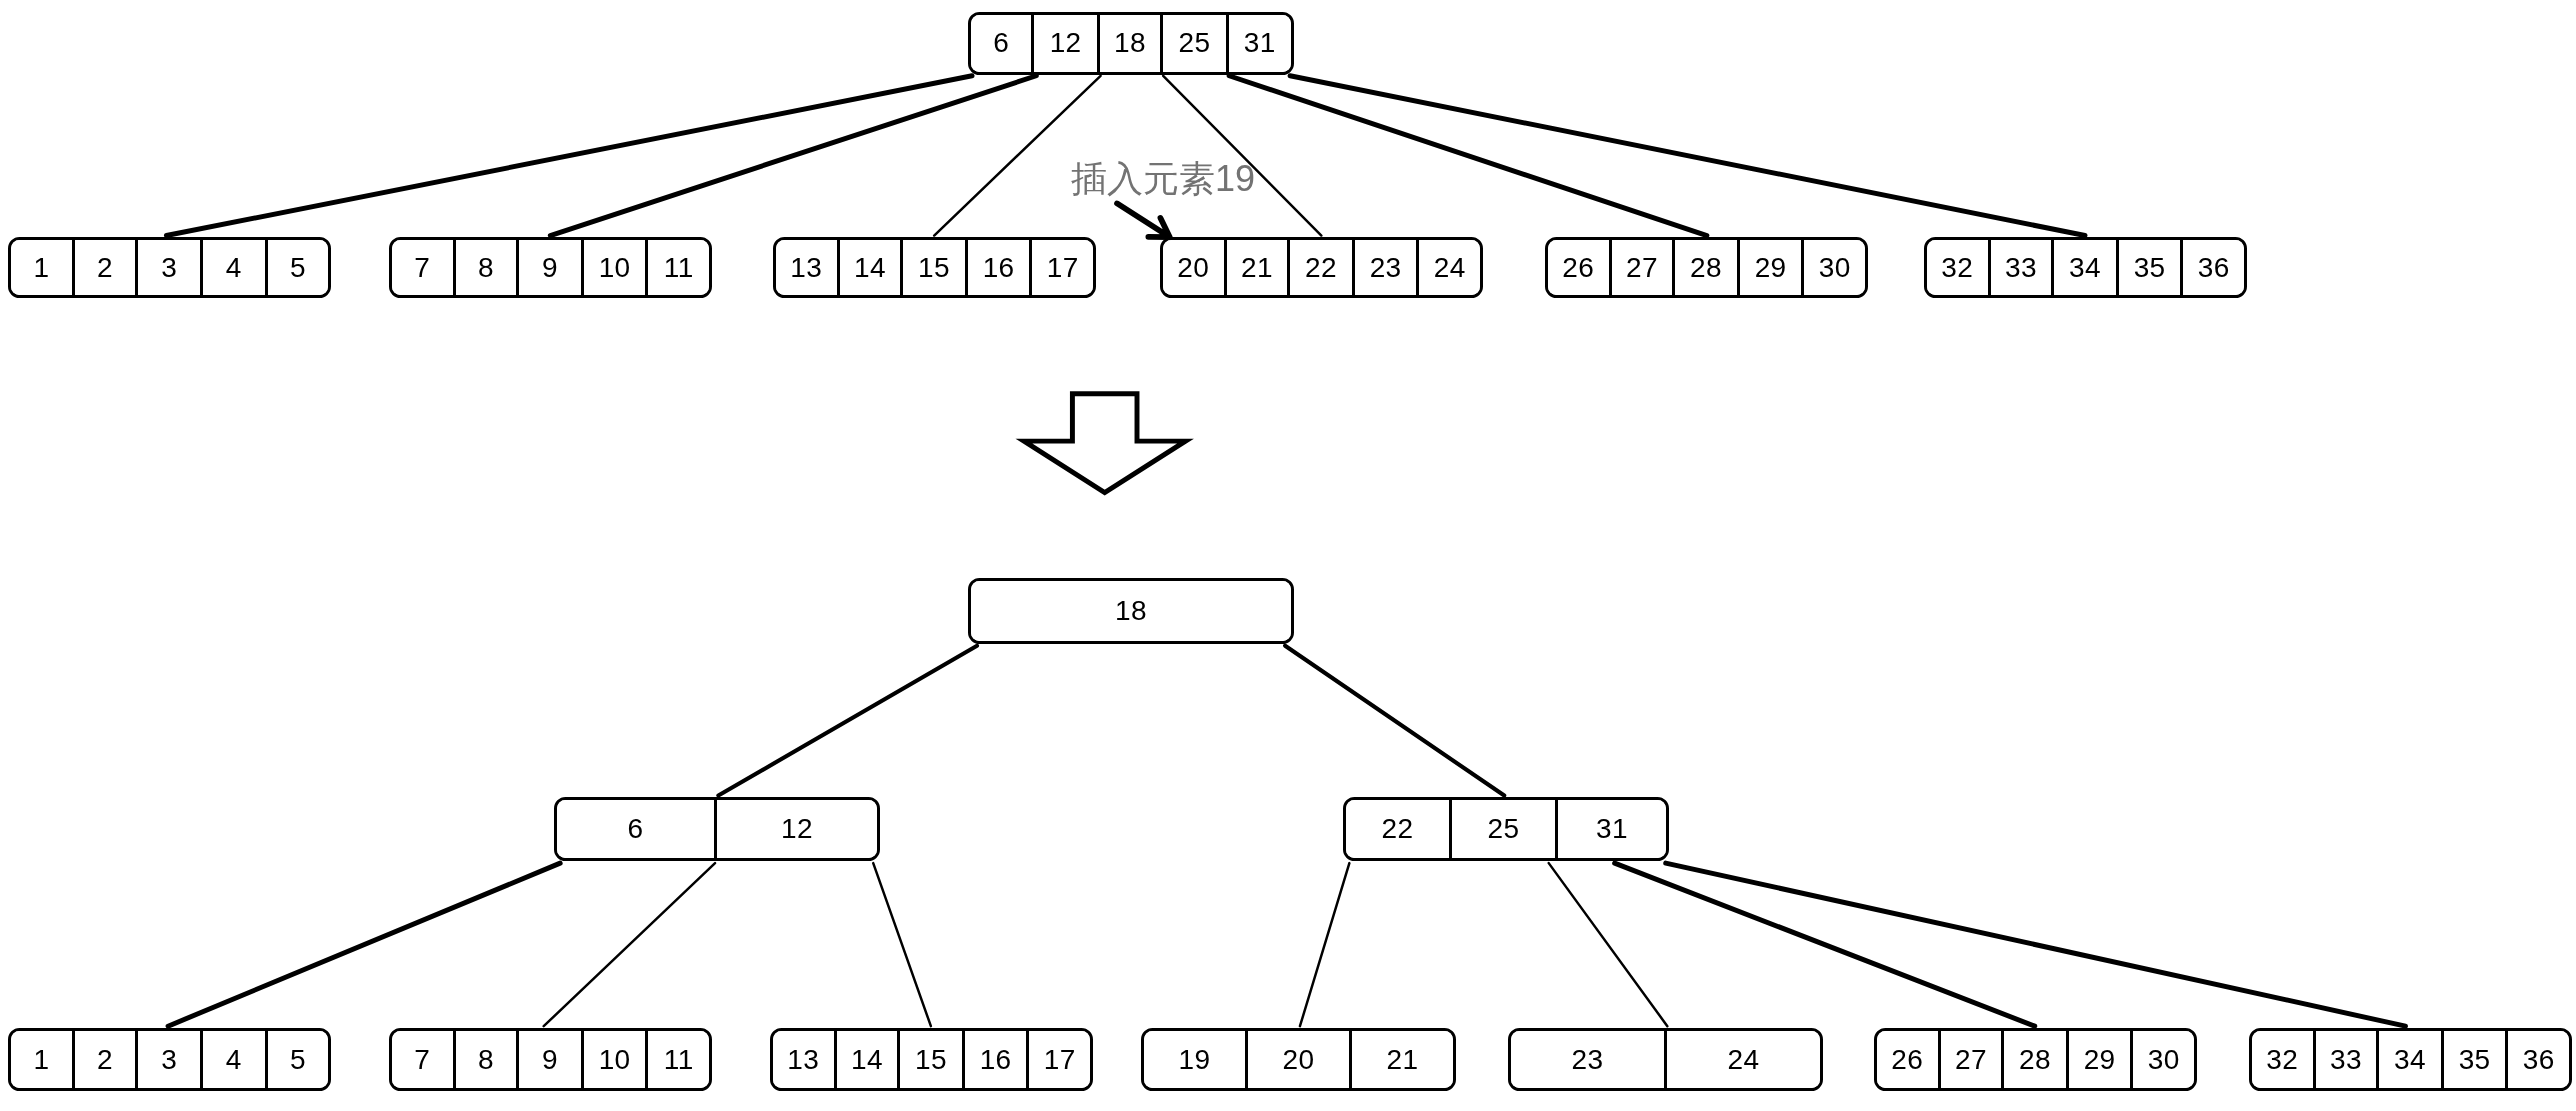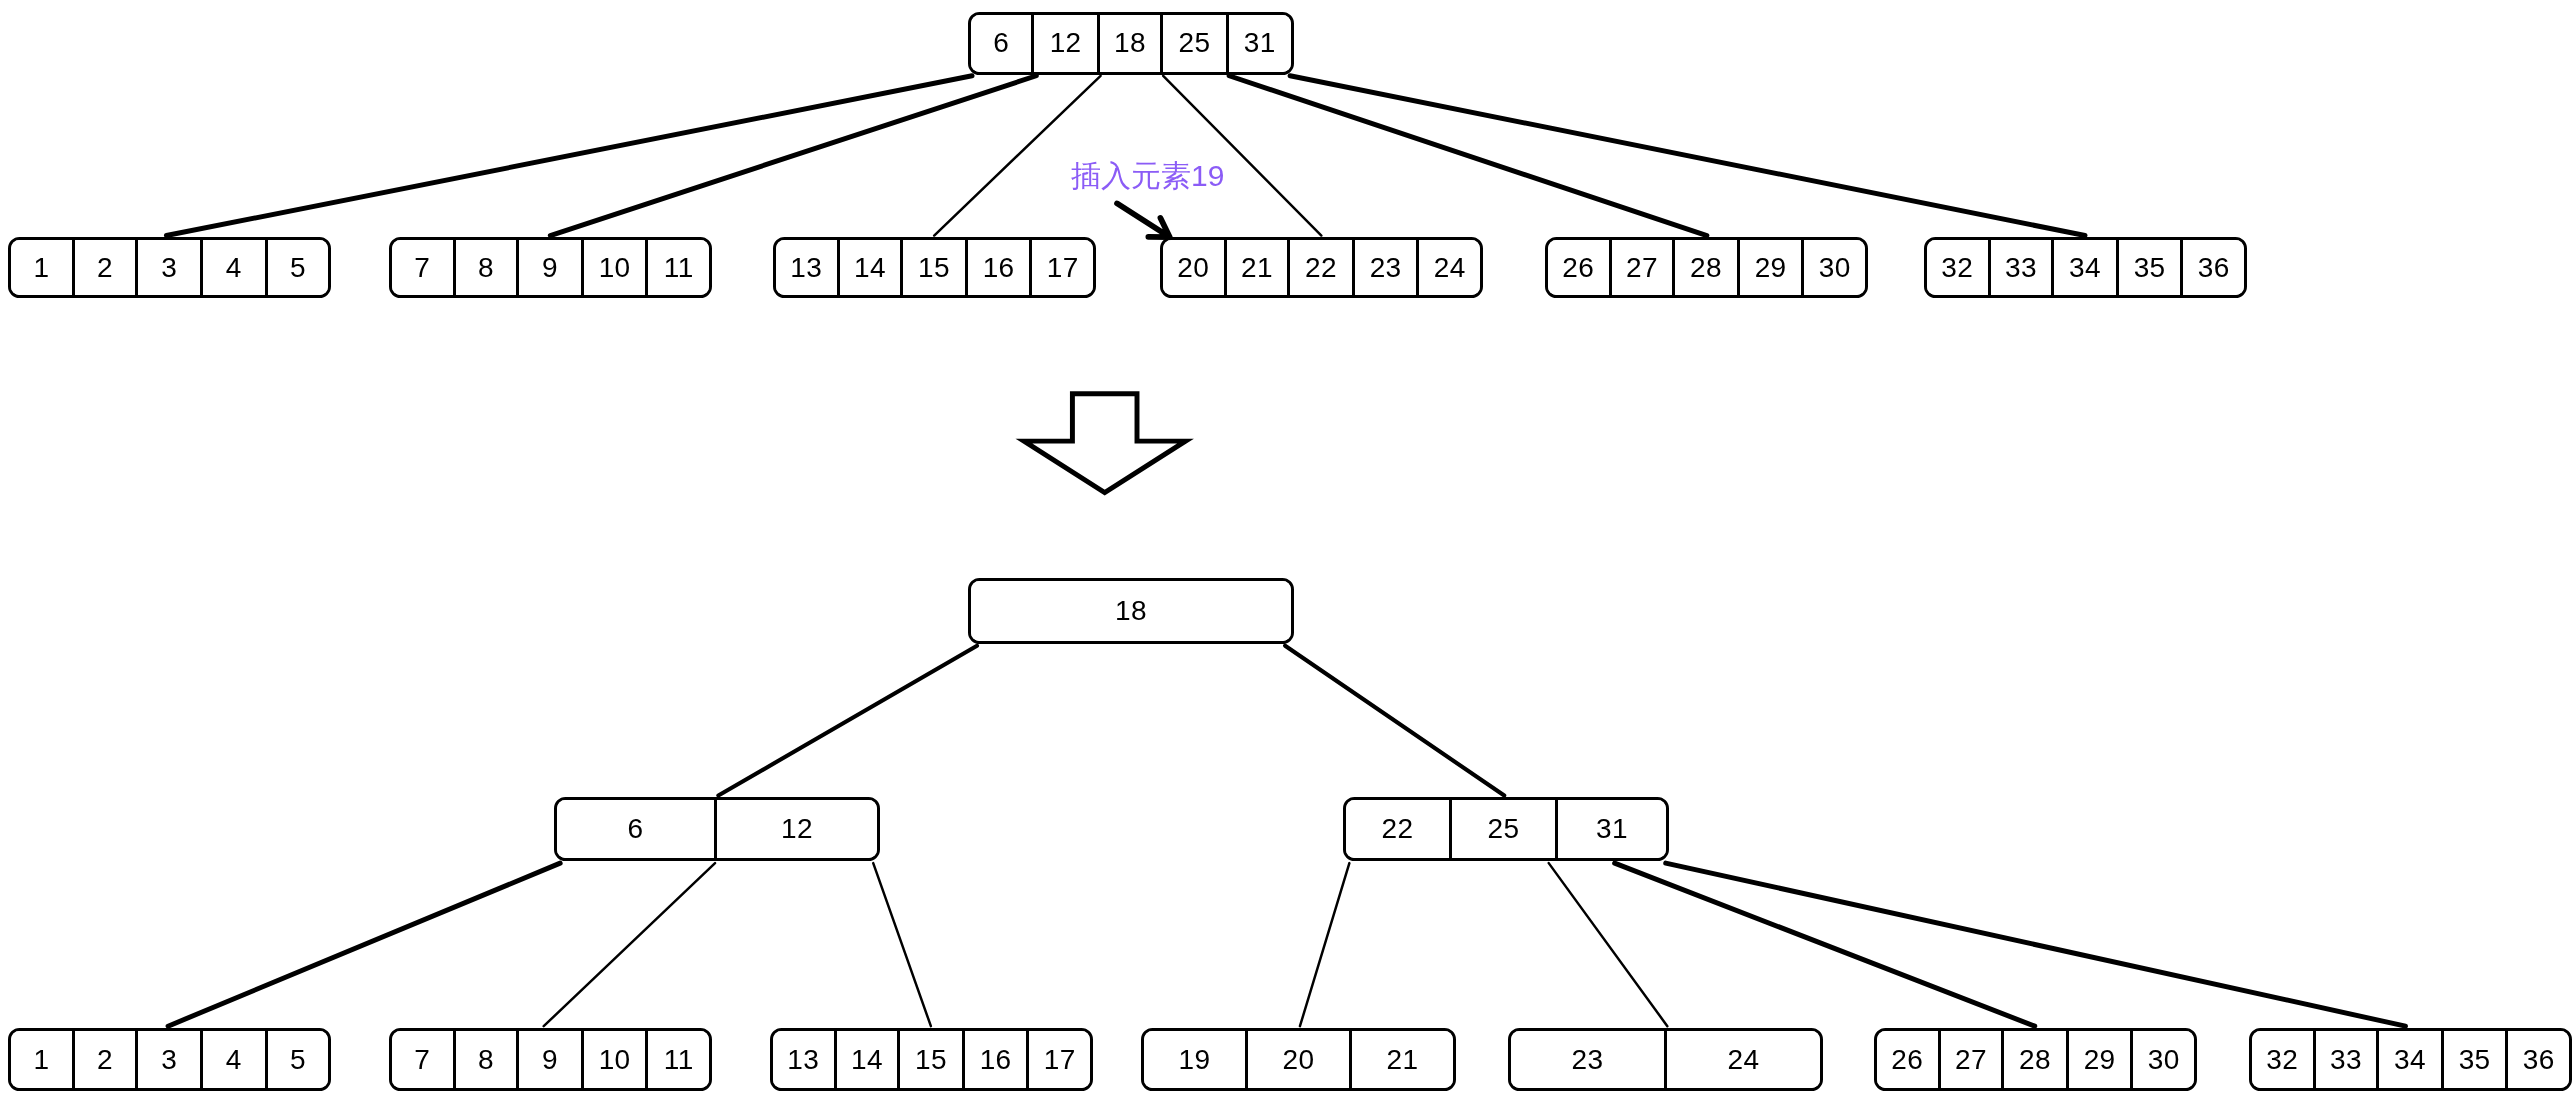--- a/index.html
+++ b/index.html
@@ -42,24 +42,24 @@
     line-height:1;
     color:#000000;
     letter-spacing:0.4px;
     white-space:nowrap;
   }
   .cell:last-child{border-right:none;}
 
   
   .annotation{
     position:absolute;
-    font-size:30px;
+    font-size:36px;
     line-height:1;
     white-space:nowrap;
-    color:#8b5cf6;
+    color:#737373;
   }
 </style>
 </head>
 <body>
 
 <div id="stage">
 
   <svg id="edges" viewBox="0 0 3127 1349" preserveAspectRatio="none">
     <g id="edges-before">
         <line x1="1180" y1="92" x2="202" y2="286" stroke="#000000" stroke-width="6" stroke-linecap="round"></line>

